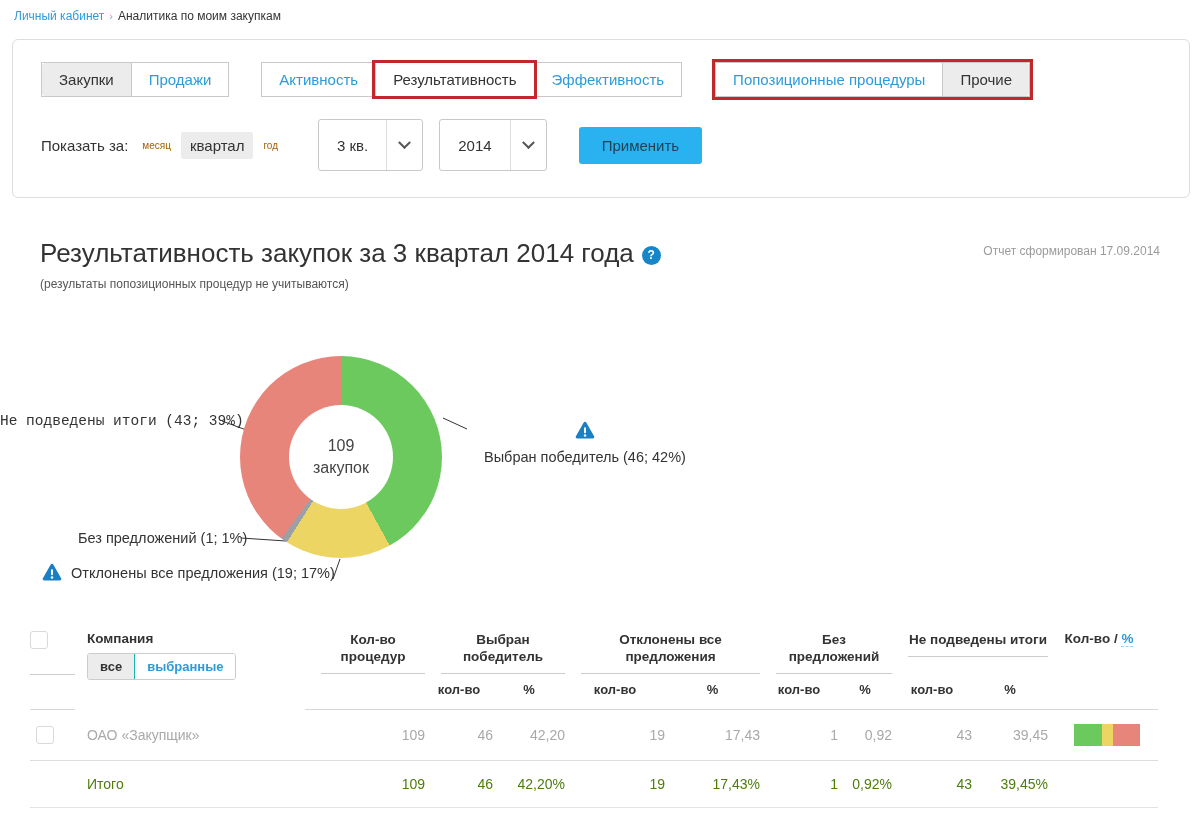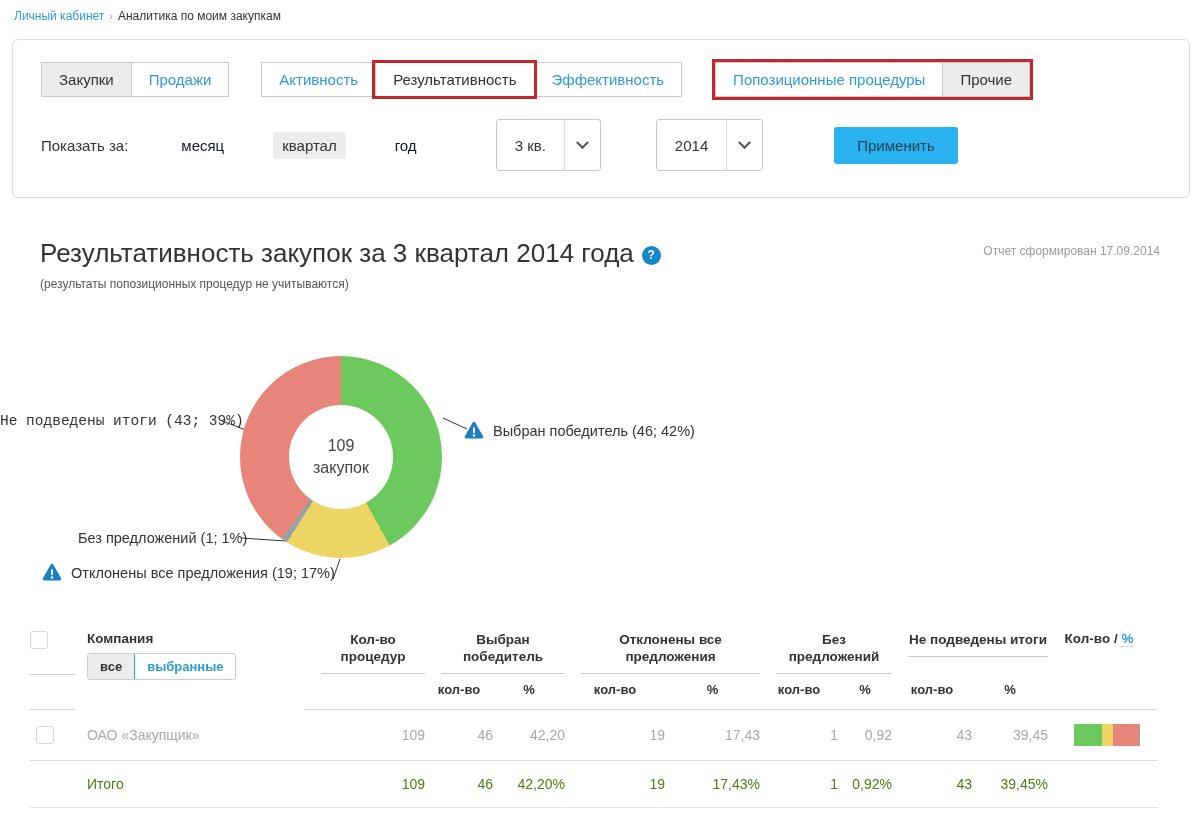--- a/index.html
+++ b/index.html
@@ -16,23 +16,23 @@
   .frow { display:flex; align-items:center; }
   .btn-group { display:inline-flex; border:1px solid #c9c9c9; border-radius:0; overflow:visible; background:#fff; }
   .btn-group .gbtn { padding:8px 17px; font-size:15px; color:#2e9bd6; background:#fff; border:none; border-left:1px solid #c9c9c9; cursor:pointer; font-family:inherit; white-space:nowrap; }
   .btn-group .gbtn:first-child { border-left:none; border-radius:3px 0 0 3px; }
   .btn-group .gbtn:last-child { border-radius:0 3px 3px 0; }
   .btn-group .gbtn.active { background:#ececec; color:#333; }
   .btn-group .gbtn.plain { background:#fff; color:#333; }
   .red-frame { box-shadow:0 0 0 3px #c1272d; position:relative; z-index:1; }
   .g2 { margin-left:32px; } .g3 { margin-left:33px; }
 
-  .frow2 { margin-top:22px;gap:39px; }
+  .frow2 { margin-top:22px; }
   .show-label { font-size:15px; color:#333; }
-  .per-link { font-size:15px; color:#0f172a; cursor:pointer; margin-left:14px; }
+  .per-link { font-size:10px; color:#a16207; cursor:pointer; margin-left:14px; }
   .per-chip { font-size:15px; color:#333; background:#ececec; border-radius:2px; padding:5px 9px; margin-left:10px; cursor:pointer; }
   .per-chip + .per-link { margin-left:10px; }
   .select { display:inline-flex; align-items:center; border:1px solid #c9c9c9; border-radius:3px; height:52px; background:#fff; cursor:pointer; }
   .select .val { padding:0 18px; font-size:15px; color:#333; min-width:62px; }
   .select .chev-box { width:36px; align-self:stretch; border-left:1px solid #ddd; display:flex; align-items:center; justify-content:center; }
   .chev { width:9px; height:9px; border-right:2px solid #555; border-bottom:2px solid #555; transform:rotate(45deg) translate(-2px,-2px); }
   .s1 { margin-left:40px; } .s2 { margin-left:16px; }
   .apply-btn { margin-left:32px; background:#29b1f0; border:none; border-radius:3px; height:37px; padding:0 23px; font-size:15px; color:#1d4354; cursor:pointer; font-family:inherit; }
 
   
@@ -44,21 +44,21 @@
 
   
   .chart-area { position:relative; height:258px; margin-top:54px; }
   .donut { position:absolute; left:240px; top:11px; width:202px; height:202px; border-radius:50%; }
   .donut-hole { position:absolute; left:49px; top:49px; width:104px; height:104px; border-radius:50%; background:#fff; display:flex; flex-direction:column; align-items:center; justify-content:center; }
   .donut-hole .cv { font-size:16px; color:#444; line-height:22px; }
   .leaders { position:absolute; left:0; top:0; }
   .clabel { position:absolute; font-size:14.5px; color:#333; white-space:nowrap; }
   .clabel.flex { display:flex; align-items:center; gap:9px; }
   .lab1 { left:0; top:68px; width:218px; text-align:right;font-family:Liberation Mono, monospace; }
-  .lab2 { left:464px; top:76px; }
+  .lab2 { left:484px; top:76px;flex-direction:column; }
   .lab3 { left:78px; top:185px; }
   .lab4 { left:42px; top:218px;justify-content:center; }
   .warn-icon { flex:0 0 auto; display:inline-flex; }
 
   
   .tbl-wrap { margin:28px 42px 0 30px; }
   table { border-collapse:collapse; table-layout:fixed; width:1128px; font-size:14px; }
   col.c0{width:45px} col.c1{width:230px} col.c2{width:120px} col.c3{width:68px} col.c4{width:72px}
   col.c5{width:100px} col.c6{width:95px} col.c7{width:78px} col.c8{width:54px} col.c9{width:80px}
   col.c10{width:76px} col.c11{width:110px}

